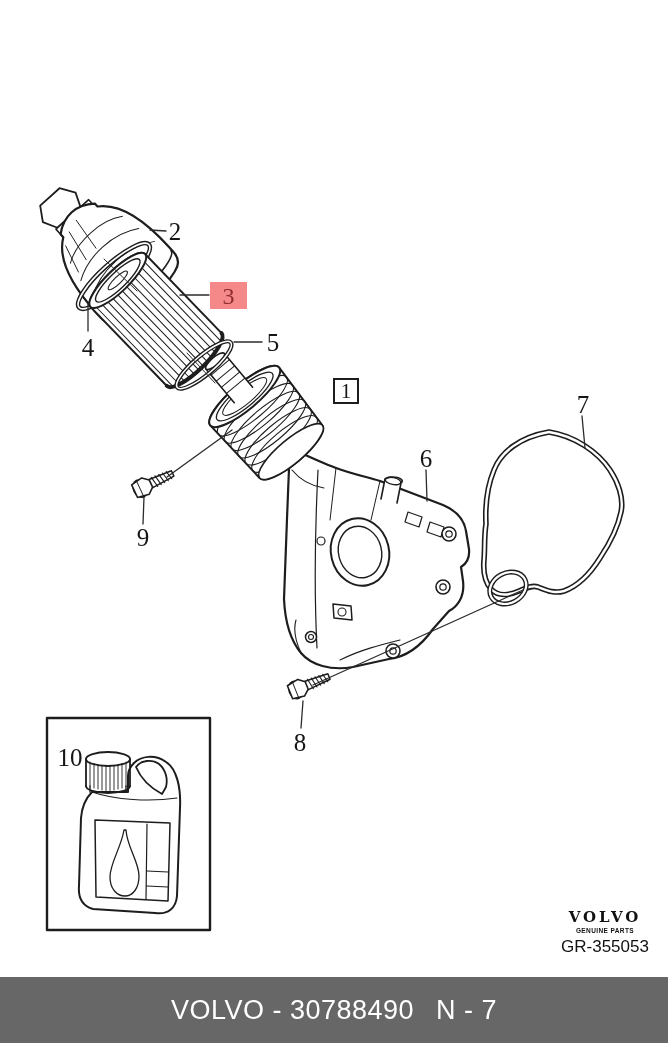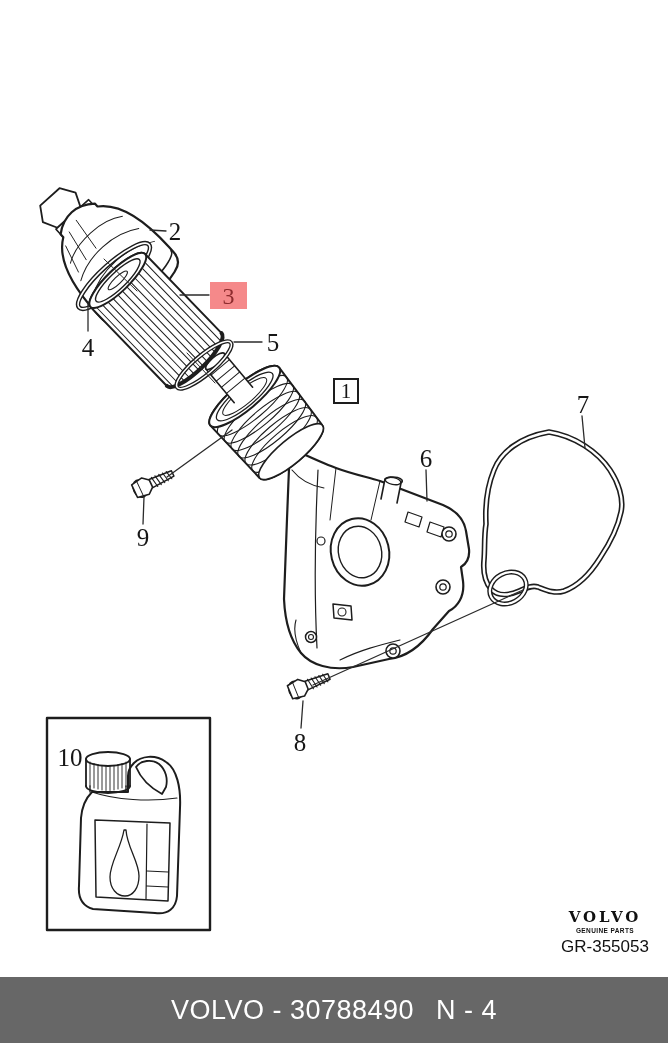--- a/index.html
+++ b/index.html
@@ -190,16 +190,16 @@
   <div class="callout" style="left:70px;top:742px;margin-top:15px;">10</div>
 
   <div class="brand">
     <div class="brand-logo">VOLVO</div>
     <div class="brand-tag">GENUINE PARTS</div>
     <div class="brand-gr">GR-355053</div>
   </div>
 
   <div class="footer">
     <span>VOLVO - 30788490</span>
-    <span>N - 4</span>
+    <span>N - 7</span>
   </div>
 
 </div>
 
 </body></html>

